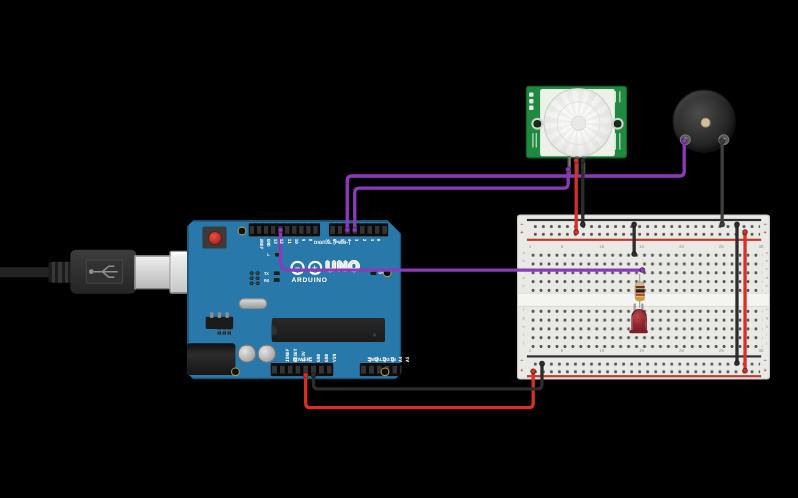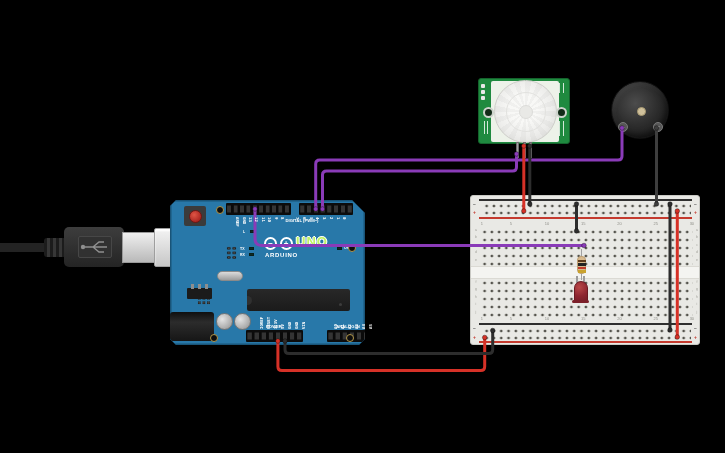--- a/index.html
+++ b/index.html
@@ -27,21 +27,21 @@
   .pstrip{height:12px;background:#101010;border-radius:1px;
           background-image:repeating-linear-gradient(90deg,#0a0a0a 0 calc(var(--sp)*0.16),
              #343434 calc(var(--sp)*0.24) calc(var(--sp)*0.76),#0a0a0a calc(var(--sp)*0.84) var(--sp));
           box-shadow:inset 0 2.5px 0 #0c0c0c,inset 0 -2.5px 0 #0c0c0c;}
   .reset-base{left:14px;top:6px;width:22px;height:20px;background:#3b3b3b;border-radius:2px;}
   .reset-btn{left:4.5px;top:3.5px;width:13px;height:13px;border-radius:50%;
              background:radial-gradient(circle at 38% 35%,#e05545,#a92520 75%);border:1px solid #701713;}
   .lbl{color:#fff;font-weight:bold;white-space:nowrap;}
   .logo-circle{width:13px;height:13px;border:2.2px solid #fff;border-radius:50%;
                color:#fff;font:bold 8px/9px "Liberation Sans",sans-serif;text-align:center;}
-  .uno-text{left:126px;top:34px;color:#bef264;font:bold 13px "Liberation Sans",sans-serif;letter-spacing:1px;
+  .uno-text{left:126px;top:34px;color:#e5e5e5;font:bold 13px "Liberation Sans",sans-serif;letter-spacing:1px;
             text-shadow:-1px 0 #fff,1px 0 #fff,0 -1px #fff,0 1px #fff;}
   .board-led{width:5px;height:3px;background:#0e2b22;border:0.5px solid #0a1f19;}
   .icsp{background-image:radial-gradient(circle,#4a4a4a 0 .7px,#0c0c0c 1.5px,transparent 1.8px);}
   .crystal{left:47px;top:71px;width:26px;height:10px;border-radius:5px;
            background:linear-gradient(#dcdcdc,#9d9d9d);border:1px solid #8a8a8a;}
   .chip{left:77px;top:89px;width:103px;height:22px;border-radius:2px;overflow:hidden;
         background:linear-gradient(#282828,#1b1b1b);}
   .chip-notch{left:-4.5px;top:6.5px;width:9px;height:9px;border-radius:50%;background:#303030;}
   .chip-dot{left:92px;top:14px;width:3px;height:3px;border-radius:50%;background:#3c3c3c;}
   .reg{left:17px;top:88px;width:25px;height:11px;background:#1b1b1b;border-radius:1px;}

